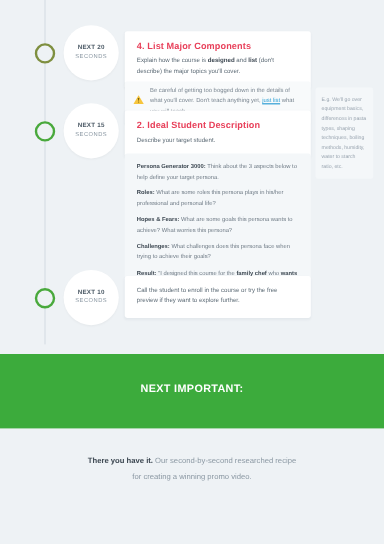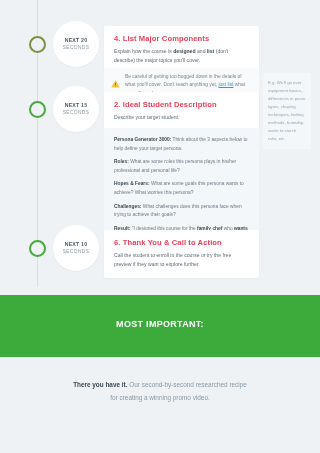--- a/index.html
+++ b/index.html
@@ -147,26 +147,25 @@
     <p><b>Result:</b><span> "I designed this course for the </span><b>family chef</b><span> who </span><b>wants the family to get excited about dinner-time</b><span> but struggles with </span><b>making delicious meals that are also nutritious</b><span>."</span></p>
   </div>
 
   <div class="tl-dot green" style="top:240px;"></div>
   <div class="badge-oval" style="top:225px;">
     <span class="badge-top">NEXT 10</span>
     <span class="badge-bot">SECONDS</span>
   </div>
 
   <div class="card" style="left:104px; top:230px; width:155px;">
-    <div class="card-title">6. Thank You &amp; Call to Action</div>
     <div class="card-body">Call the student to enroll in the course or try the free preview if they want to explore further.</div>
   </div>
 
   <div class="banner" style="top:295px; height:62px;">
-    <div class="banner-head">MOST IMPORTANT:</div>
+    <div class="banner-head">NEXT IMPORTANT:</div>
   </div>
 
   <div class="footer" style="top:378px;">
     <div><b>There you have it.</b><span> Our second-by-second researched recipe</span></div>
     <div>for creating a winning promo video.</div>
   </div>
 
 </div>
 
 </body></html>

